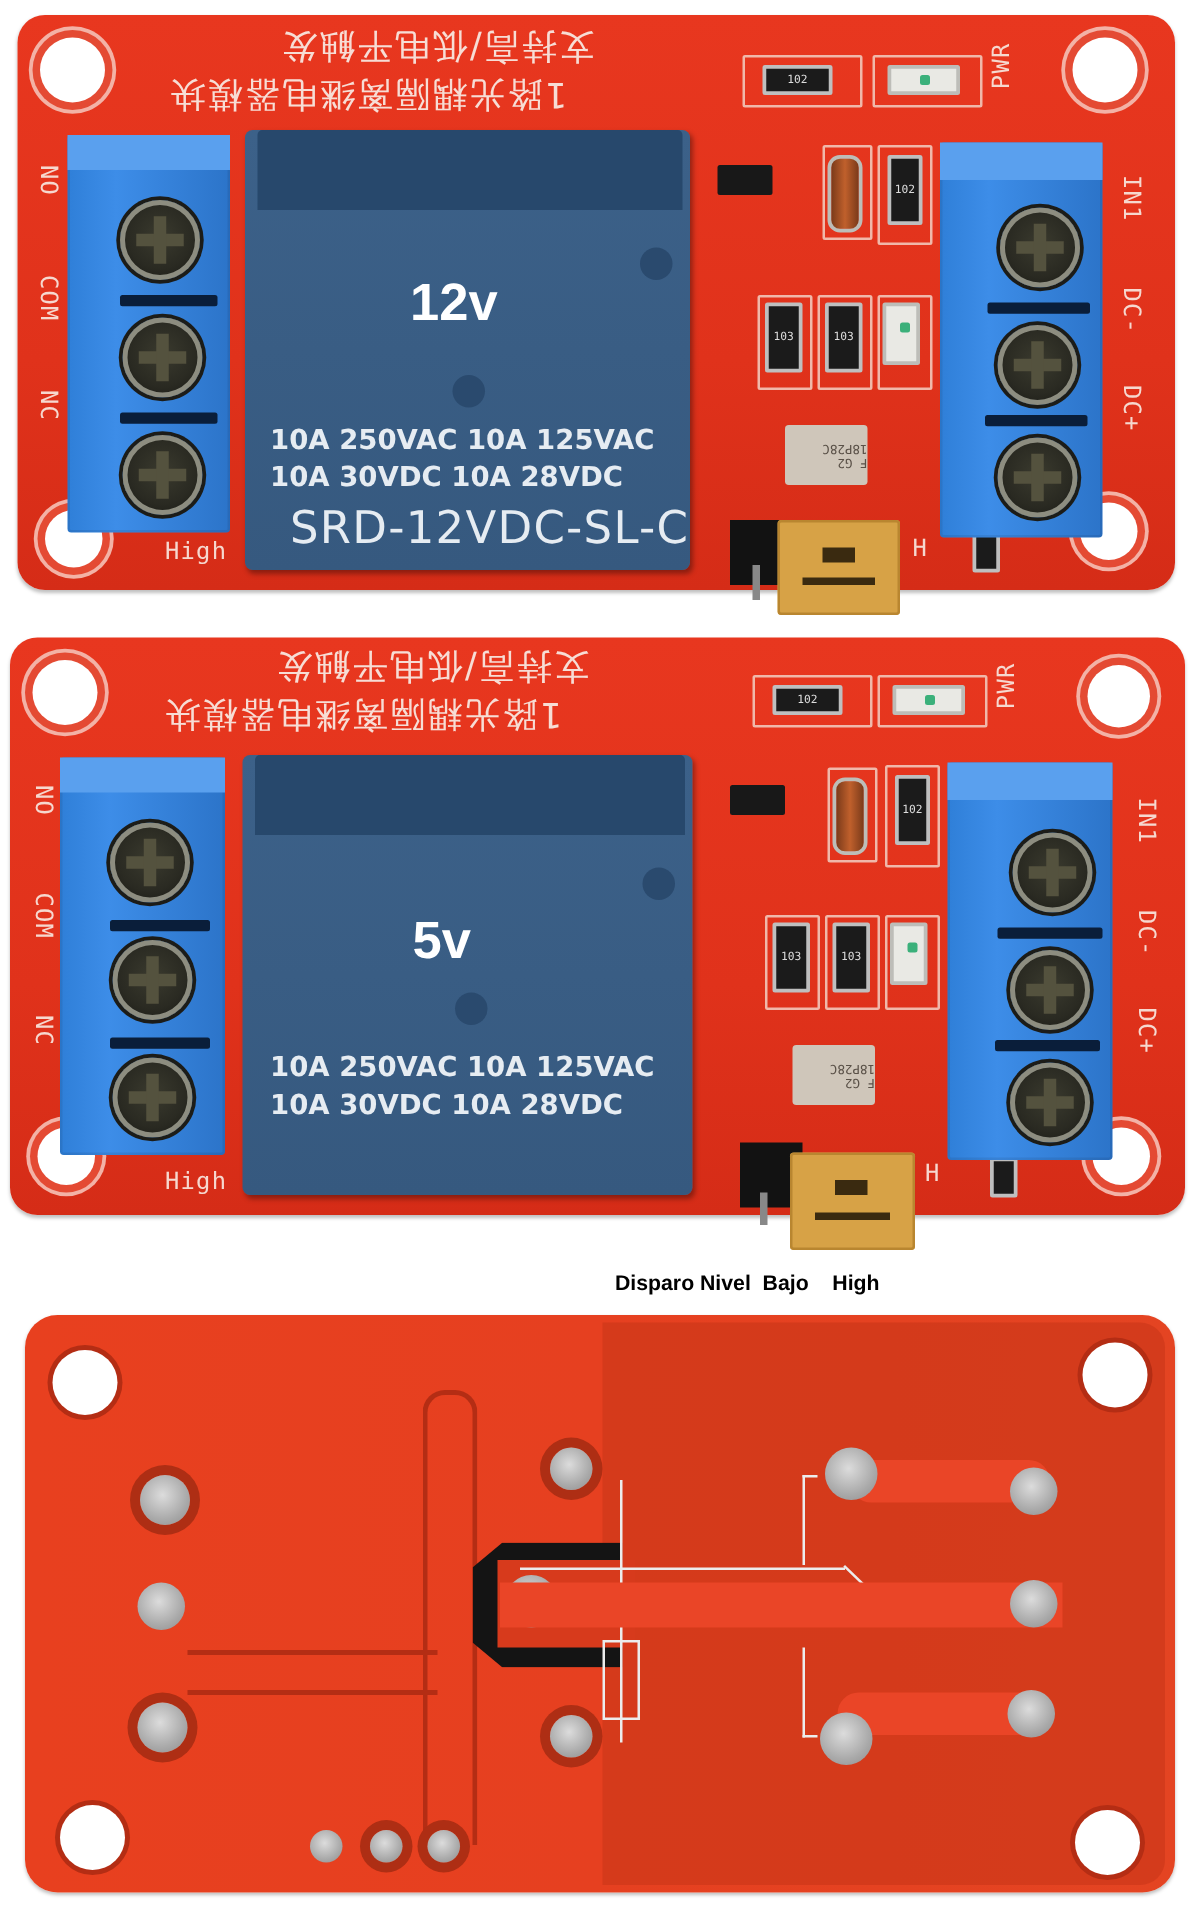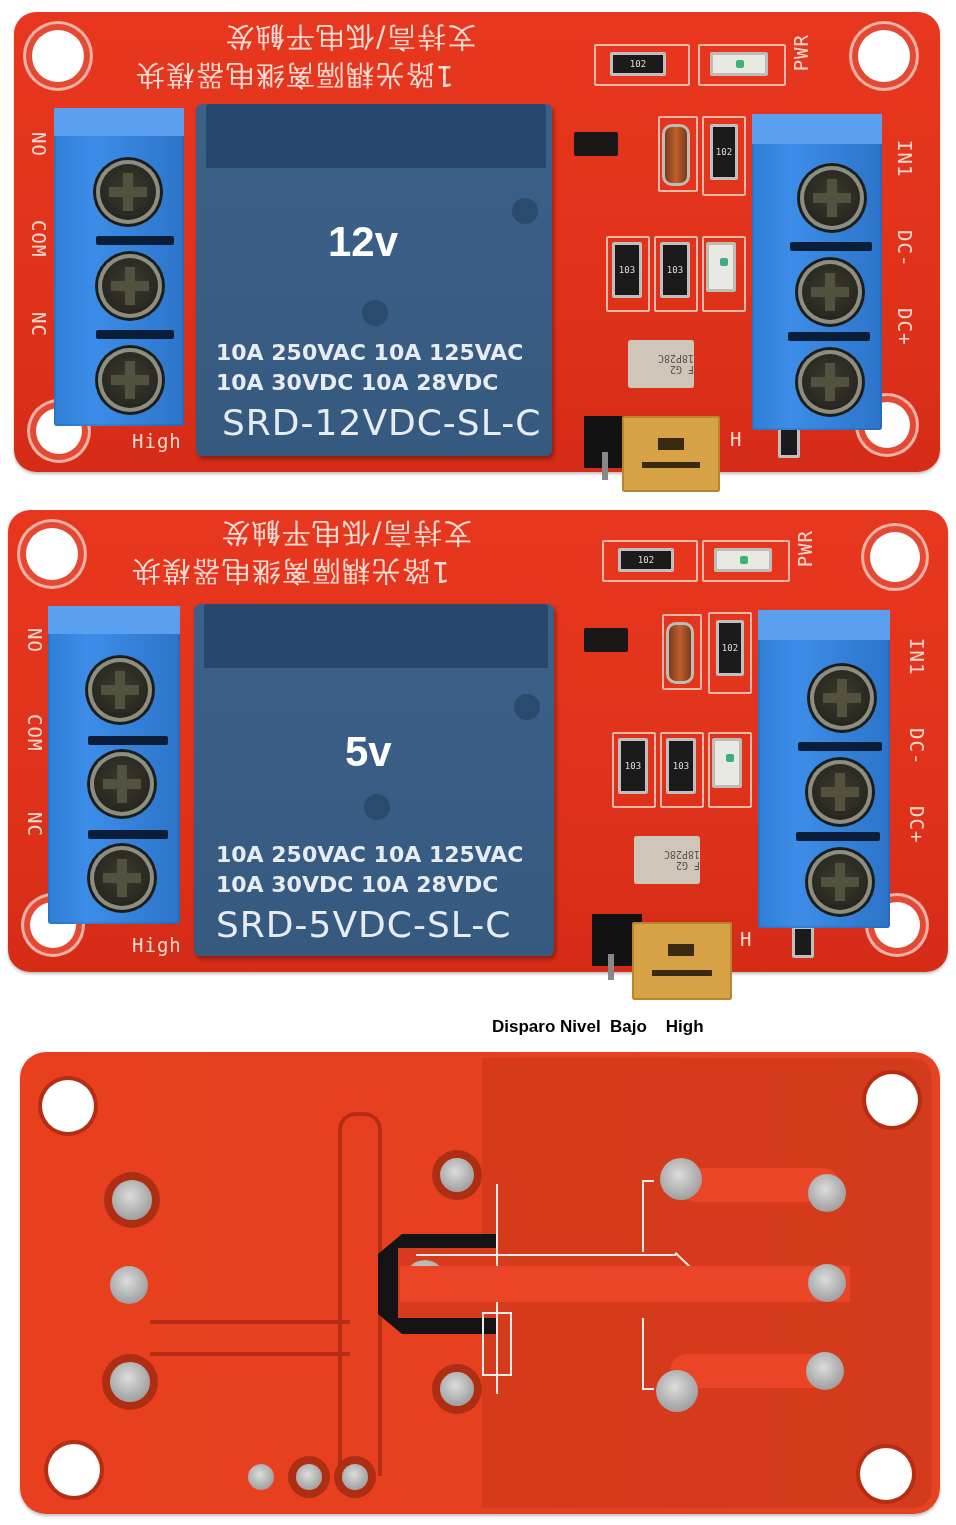--- a/index.html
+++ b/index.html
@@ -71,21 +71,21 @@
     <div class="screw" style="left:44px;top:240px;"></div>
   </div>
 
   <div class="relay" style="left:182px;top:92px;width:356px;height:352px;">
     <div class="relay-top" style="left:10px;top:0;width:340px;height:64px;"></div>
     <div class="dot" style="left:316px;top:94px;"></div>
     <div class="dot" style="left:166px;top:196px;"></div>
     <div class="volt" style="left:132px;top:114px;">12v</div>
     <div class="relay-spec" style="left:20px;top:236px;">10A 250VAC  10A 125VAC</div>
     <div class="relay-spec" style="left:20px;top:266px;">10A  30VDC  10A  28VDC</div>
-    <div class="relay-model" style="left:26px;top:298px;">SRD-12VDC-SL-C</div>
+    <div class="relay-model" style="left:36px;top:298px;">SRD-12VDC-SL-C</div>
   </div>
 
   <div class="pad" style="left:580px;top:32px;width:92px;height:38px;"></div>
   <div class="smd" style="left:596px;top:40px;width:50px;height:18px;">102</div>
   <div class="pad" style="left:684px;top:32px;width:84px;height:38px;"></div>
   <div class="led" style="left:696px;top:40px;width:52px;height:18px;"></div>
   <div class="silk vert" style="left:776px;top:22px;transform:rotate(180deg);">PWR</div>
 
   <div class="transistor" style="left:560px;top:120px;width:44px;height:24px;"></div>
   <div class="pad" style="left:644px;top:104px;width:36px;height:72px;"></div>
@@ -144,24 +144,23 @@
     <div class="bar" style="left:40px;top:130px;width:80px;"></div>
     <div class="screw" style="left:42px;top:146px;"></div>
     <div class="bar" style="left:40px;top:224px;width:80px;"></div>
     <div class="screw" style="left:42px;top:240px;"></div>
   </div>
 
   <div class="relay" style="left:186px;top:94px;width:360px;height:352px;">
     <div class="relay-top" style="left:10px;top:0;width:344px;height:64px;"></div>
     <div class="dot" style="left:320px;top:90px;"></div>
     <div class="dot" style="left:170px;top:190px;"></div>
-    <div class="volt" style="left:151px;top:124px;">5v</div>
+    <div class="volt" style="left:136px;top:124px;">5v</div>
     <div class="relay-spec" style="left:22px;top:238px;">10A 250VAC  10A 125VAC</div>
     <div class="relay-spec" style="left:22px;top:268px;">10A  30VDC  10A  28VDC</div>
-    <div class="relay-model" style="left:22px;top:300px;">SRD-5VDC-SL-C</div>
   </div>
 
   <div class="pad" style="left:594px;top:30px;width:92px;height:38px;"></div>
   <div class="smd" style="left:610px;top:38px;width:50px;height:18px;">102</div>
   <div class="pad" style="left:694px;top:30px;width:84px;height:38px;"></div>
   <div class="led" style="left:706px;top:38px;width:52px;height:18px;"></div>
   <div class="silk vert" style="left:786px;top:20px;transform:rotate(180deg);">PWR</div>
 
   <div class="transistor" style="left:576px;top:118px;width:44px;height:24px;"></div>
   <div class="pad" style="left:654px;top:104px;width:36px;height:72px;"></div>

